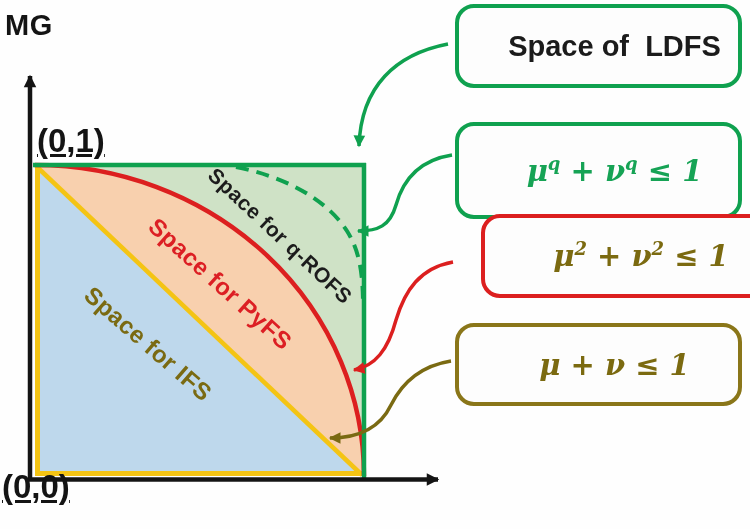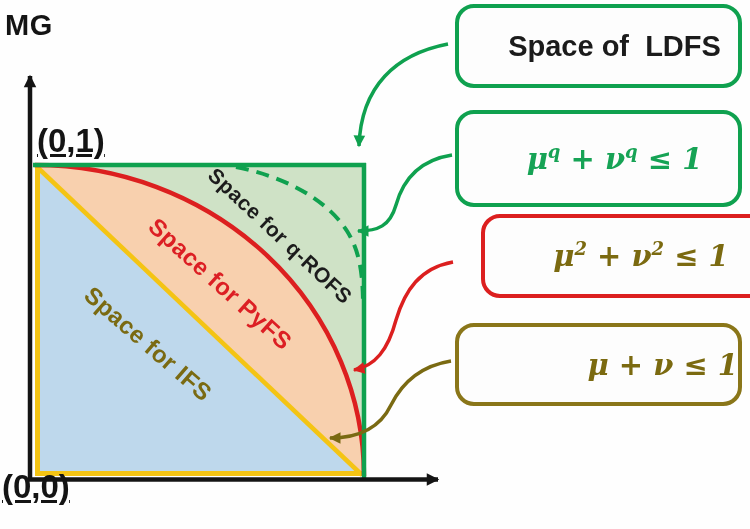--- a/index.html
+++ b/index.html
@@ -11,21 +11,21 @@
   .corner-lbl{font-size:33px;text-decoration:underline;}
   .region-lbl{position:absolute;font-weight:bold;text-align:center;width:220px;
               white-space:nowrap;letter-spacing:0.5px;}
   .rl-qrofs{left:170px;top:224px;font-size:21px;transform:rotate(43deg);color:#1c1c1c;}
   .rl-pyfs{left:110px;top:270px;font-size:24px;transform:rotate(42deg);color:#dc1f24;}
   .rl-ifs{left:38px;top:330px;font-size:24px;transform:rotate(41deg);color:#7a6a12;}
   .legend-box{position:absolute;left:455px;width:287px;box-sizing:border-box;
               background:#fdfdfd;border:4px solid #0fa14f;border-radius:19px;
               display:flex;align-items:center;justify-content:center;padding-left:32px;}
   .lb-ldfs{top:4px;height:84px;}
-  .lb-qrofs{top:110px;height:97px;}
+  .lb-qrofs{top:122px;height:97px;}
   .lb-pyfs{top:214px;left:458px;width:288px;height:84px;margin-left:23px;}
   .lb-ifs{top:323px;height:83px;}
   .ldfs-text{font-size:29px;font-weight:bold;color:#1b1b1b;white-space:pre;}
   .math{font-family:"DejaVu Serif",serif;font-style:italic;font-weight:bold;
         font-size:29px;white-space:pre;}
   .math sup{font-size:0.62em;font-style:italic;vertical-align:super;line-height:0;}
 </style>
 </head>
 <body>
 
@@ -85,17 +85,17 @@
   </div>
 
   <div class="legend-box lb-qrofs" style="border-color: rgb(15, 161, 79);">
     <span class="math" style="color: rgb(22, 163, 85);"><span>μ</span><sup>q</sup> <span>+</span> <span>ν</span><sup>q</sup> <span>≤ 1</span></span>
   </div>
 
   <div class="legend-box lb-pyfs" style="border-color: rgb(220, 31, 31);">
     <span class="math" style="color: rgb(123, 106, 16);"><span>μ</span><sup>2</sup> <span>+</span> <span>ν</span><sup>2</sup> <span>≤ 1</span></span>
   </div>
 
-  <div class="legend-box lb-ifs" style="border-color: rgb(138, 118, 25); justify-content: flex-end;">
+  <div class="legend-box lb-ifs" style="border-color: rgb(138, 118, 25);">
     <span class="math" style="color: rgb(123, 106, 16);"><span>μ</span><sup></sup> <span>+</span> <span>ν</span><sup></sup> <span>≤ 1</span></span>
   </div>
 
 </div>
 
 </body></html>

